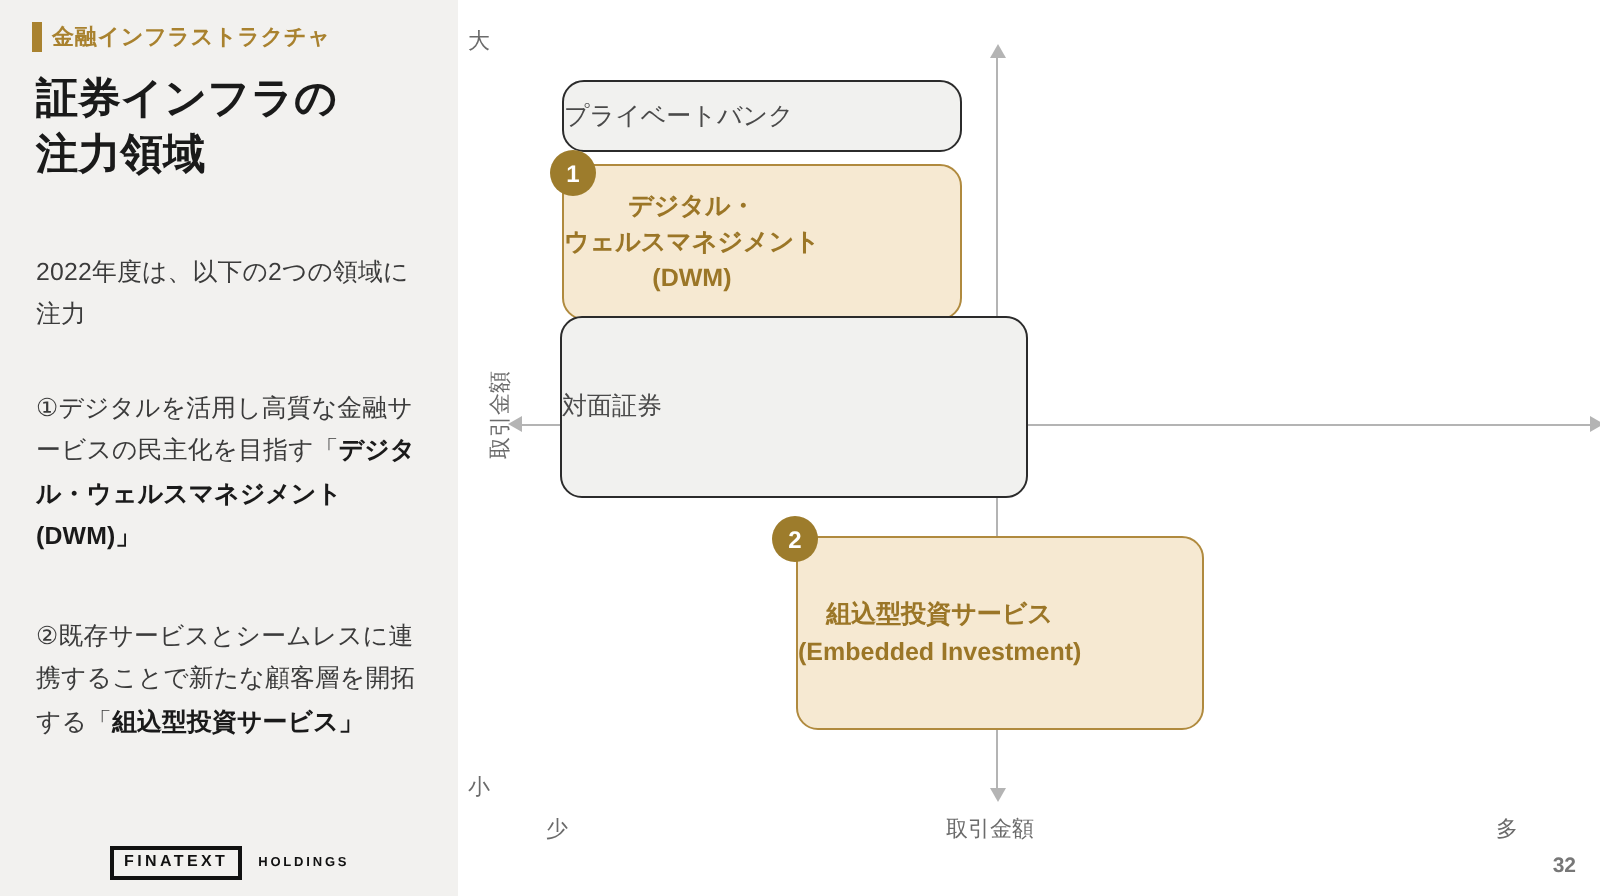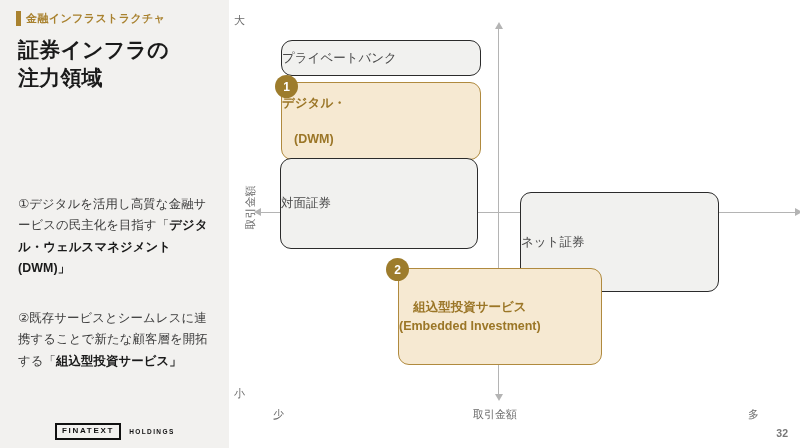--- a/index.html
+++ b/index.html
@@ -196,21 +196,21 @@
   }
   .box-gold {
     background: #f6e9d2;
     border: 1.8px solid #b08a3e;
     color: #9b7627;
     font-size: 12.5px;
     font-weight: 700;
   }
   #box-private  { left: 52px;  top: 40px;  width: 200px; height: 36px; }
   #box-dwm      { left: 52px;  top: 82px;  width: 200px; height: 78px; }
-  #box-taimen   { left: 51px;  top: 158px; width: 198px; height: 91px; }
+  #box-taimen   { left: 51px;  top: 158px; width: 234px; height: 91px; }
   #box-net      { left: 291px; top: 192px; width: 199px; height: 100px; }
   #box-embedded { left: 169px; top: 268px; width: 204px; height: 97px; }
 
   .badge {
     position: absolute;
     width: 23px;
     height: 23px;
     border-radius: 50%;
     background: #9d7c2c;
     color: #ffffff;
@@ -243,20 +243,23 @@
     <div class="eyebrow">
       <div class="eyebrow-bar"></div>
       <div class="eyebrow-text">金融インフラストラクチャ</div>
     </div>
 
     <div class="title">
       <span>証券インフラの</span><br>
       <span>注力領域</span>
     </div>
 
+    <div class="body-block body-1">
+      <span>2022年度は、以下の2つの領域に注力</span>
+    </div>
 
     <div class="body-block body-2">
       <span>①デジタルを活用し高質な金融サービスの民主化を目指す「</span><b>デジタル・ウェルスマネジメント(DWM)</b><b>」</b>
     </div>
 
     <div class="body-block body-3">
       <span>②既存サービスとシームレスに連携することで新たな顧客層を開拓する「</span><b>組込型投資サービス</b><b>」</b>
     </div>
 
     <div class="logo">
@@ -281,32 +284,29 @@
     <div class="axis-label lbl-x-center">取引金額</div>
     <div class="axis-label lbl-x-right">多</div>
 
     <div class="box box-gray" id="box-private">
       <span>プライベートバンク</span>
     </div>
 
     <div class="box box-gold" id="box-dwm">
       <span>
         <span>デジタル・</span><br>
-        <br>
+        <span>ウェルスマネジメント</span><br>
         <span>(DWM)</span>
       </span>
     </div>
 
     <div class="box box-gray" id="box-taimen">
       <span>対面証券</span>
     </div>
 
-    <div class="box box-gray" id="box-net">
-      <span>ネット証券</span>
-    </div>
 
     <div class="box box-gold" id="box-embedded">
       <span>
         <span>組込型投資サービス</span><br>
         <span>(Embedded Investment)</span>
       </span>
     </div>
 
     <div class="badge" id="badge-1">1</div>
     <div class="badge" id="badge-2">2</div>

